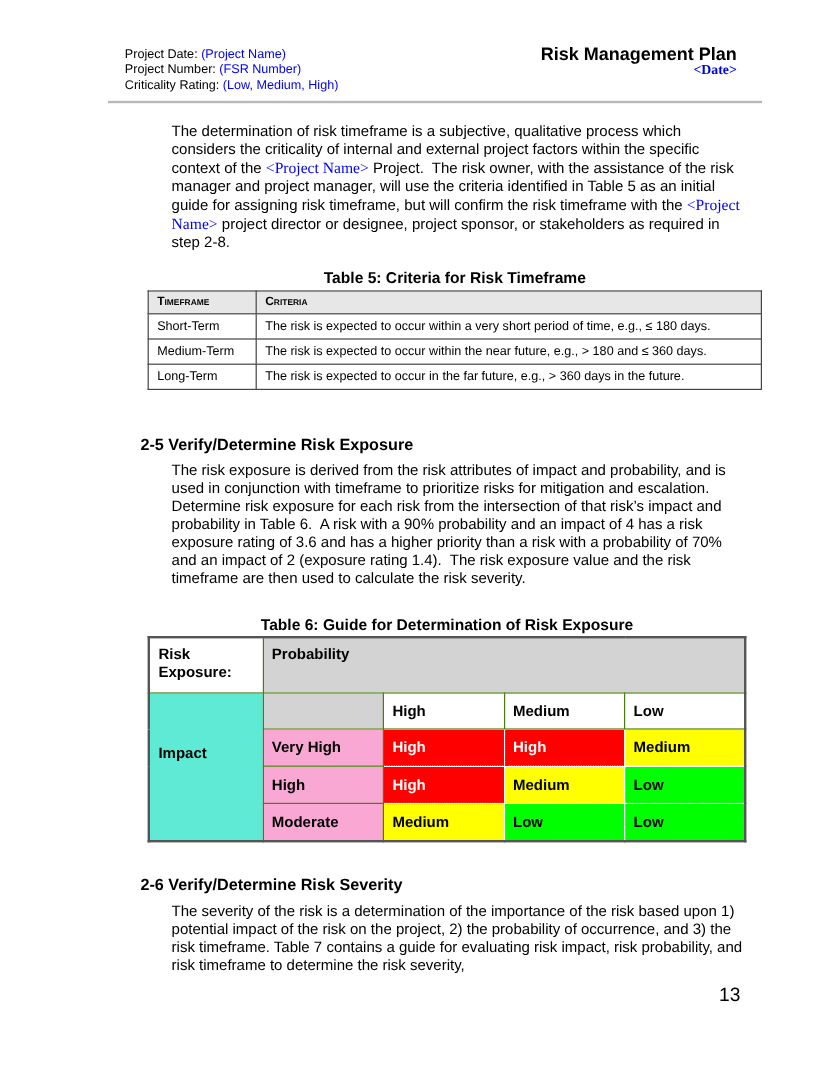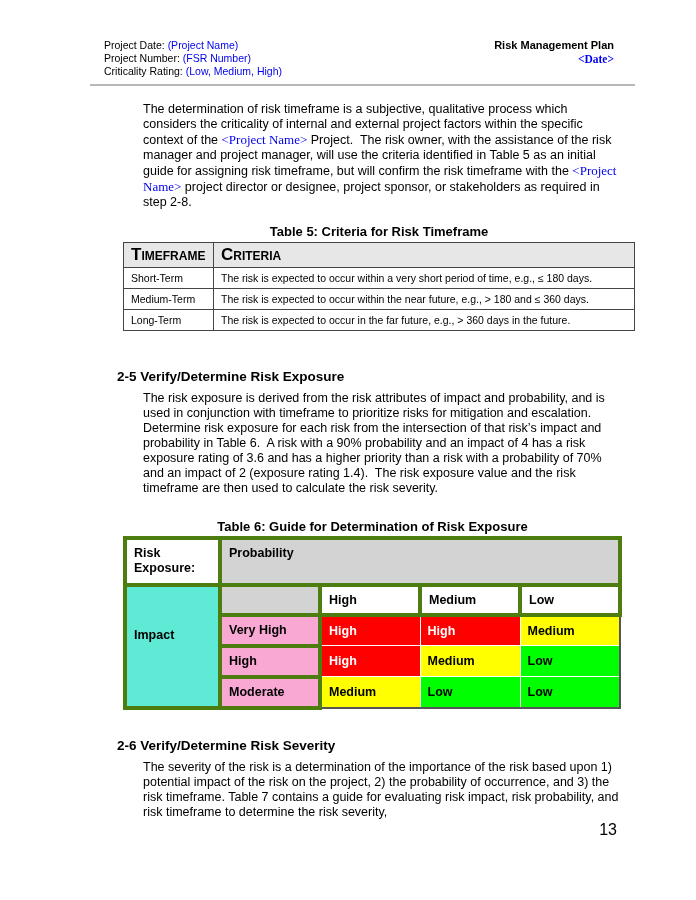--- a/index.html
+++ b/index.html
@@ -17,21 +17,21 @@
   
   .header {
     display: flex;
     justify-content: space-between;
     align-items: flex-start;
     padding: 39px 82px 0 104px;
   }
   .header-left { font-size: 10.5px; line-height: 13.2px; }
   .hvalue { color: #0000EE; }
   .header-right { text-align: right; }
-  .htitle { font-size: 11px; font-weight: bold; line-height: 13.2px; }
+  .htitle { font-size: 15px; font-weight: bold; line-height: 13.2px; }
   .hdate {
     font-family: "Liberation Serif", serif;
     font-size: 11.5px; font-weight: bold;
     color: #0000EE; line-height: 14px;
   }
   .header-rule {
     margin: 5px 61px 0 90px;
     border: none;
     border-top: 2px solid #b8b8b8;
   }
@@ -83,35 +83,35 @@
     padding: 2px 7px;
     text-align: left;
     vertical-align: middle;
     white-space: nowrap;
     overflow: hidden;
   }
   .t5 th {
     background: #e7e7e7;
     font-variant: small-caps;
     font-weight: bold;
-    font-size: 17px;
+    font-size: 10px;
     height: 19px;
   }
   .t5 td { height: 21px; }
   .t5 .c-term { width: 90px; }
 
   
   .t6 {
     margin-left: 123px;
     margin-top: 2px;
     width: 499px;
     border: 2px solid #555555;
   }
   .t6 td, .t6 th {
-    border: 4px solid #4d7c0f;
+    border: 1px solid #4d7c0f;
     font-size: 12.5px;
     font-weight: bold;
     text-align: left;
     padding: 4px 7px;
     overflow: hidden;
   }
   .t6 .r1 td { height: 47px; vertical-align: top; padding-top: 6px; }
   .t6 .corner { background: #ffffff; width: 95px; line-height: 15px; }
   .t6 .prob-cell { background: #d3d3d3; }
   .t6 .impact-cell {

